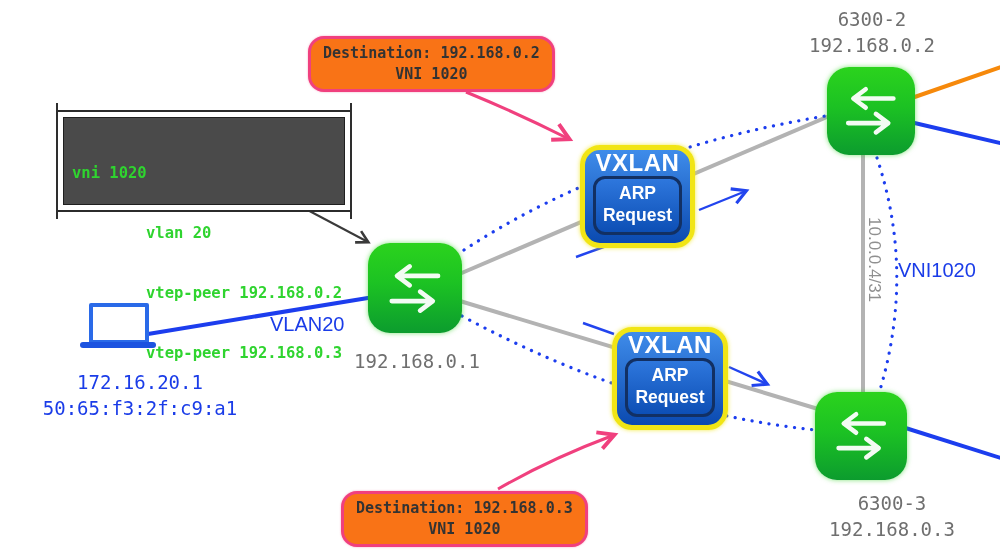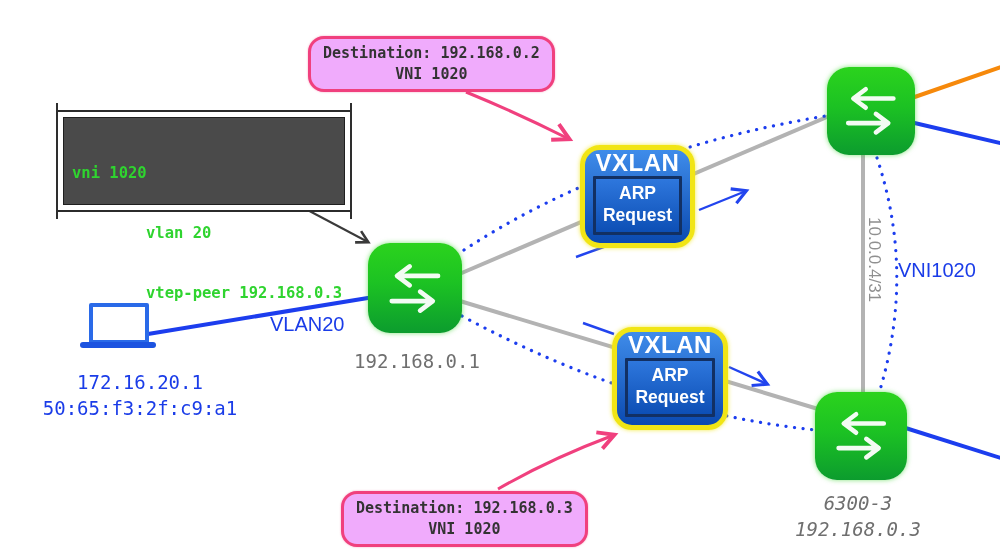--- a/index.html
+++ b/index.html
@@ -21,26 +21,26 @@
           background:linear-gradient(180deg,#2bd31d 0%,#1cc223 45%,#0c9c2e 100%);
           box-shadow:0 0 5px rgba(45,210,30,.6);display:flex;align-items:center;justify-content:center;}
   .switch svg{width:70%;height:70%;}
 
   
   .vxlan{position:absolute;z-index:4;border:5px solid #f1e515;border-radius:20px;
          background:linear-gradient(180deg,#3f8cea 0%,#0b4ab0 100%);
          box-shadow:0 0 4px rgba(240,230,20,.8);color:#fff;text-align:center;
          font-family:"Liberation Sans",sans-serif;font-weight:bold;}
   .vxlan .vx-title{font-size:24px;line-height:26px;letter-spacing:.5px;}
-  .vxlan .vx-inner{margin:0 8px 8px;border:3px solid #123063;border-radius:1px;
+  .vxlan .vx-inner{margin:0 8px 8px;border:3px solid #123063;border-radius:12px;
          background:linear-gradient(180deg,#2e77dd 0%,#0d4fb5 100%);
          padding:3px 2px 6px;font-size:17.5px;line-height:22px;}
 
   
-  .callout{position:absolute;z-index:5;background:#f0abfc;border:3px solid #f0407e;border-radius:16px;
+  .callout{position:absolute;z-index:5;background:#f97316;border:3px solid #f0407e;border-radius:16px;
            padding:4px 12px;text-align:center;font-weight:bold;font-size:15px;line-height:21px;
            color:#333;white-space:nowrap;box-shadow:0 0 2px rgba(240,64,126,.5);}
 
   
   .term-outer{position:absolute;left:56px;top:110px;width:292px;height:98px;z-index:3;
               border:2px solid #2b2b2b;background:#fff;}
   .term-outer::before,.term-outer::after{content:"";position:absolute;top:-9px;width:2px;
               height:116px;background:#2e2e2e;}
   .term-outer::before{left:-2px;} .term-outer::after{right:-2px;}
   .term-inner{position:absolute;left:5px;top:5px;right:5px;bottom:5px;background:#4a4a4a;
@@ -110,20 +110,21 @@
 
   <div class="callout" style="left:341px;top:491px;">
     <span class="term-line">Destination: 192.168.0.3</span>
     <span class="term-line">VNI 1020</span>
   </div>
 
   <div class="term-outer">
     <div class="term-inner">
       <span class="term-line">vni 1020</span>
       <span class="term-line ind">vlan 20</span>
+      <span class="term-line ind">vtep-peer 192.168.0.2</span>
       <span class="term-line ind">vtep-peer 192.168.0.3</span>
     </div>
   </div>
 
   <div class="laptop">
     <div class="screen"></div>
     <div class="base"></div>
   </div>
   <div class="lbl mono-blue" style="left:30px;top:349px;width:220px;">
     <span class="term-line">172.16.20.1</span>
@@ -147,30 +148,34 @@
   </div>
 
   <div class="switch" style="left:827px;top:67px;width:88px;height:88px;">
     <svg viewBox="0 0 60 60">
       <g fill="none" stroke="#ffffff" stroke-width="4.5" stroke-linecap="round" stroke-linejoin="round" opacity="0.95">
         <path d="M52 18 H14 M25 9 L13 18 L25 27"></path>
         <path d="M8 42 H46 M35 33 L47 42 L35 51"></path>
       </g>
     </svg>
   </div>
+  <div class="lbl mono-gray" style="left:792px;top:6px;width:160px;">
+    <span class="term-line">6300-2</span>
+    <span class="term-line">192.168.0.2</span>
+  </div>
 
   <div class="switch" style="left:815px;top:392px;width:92px;height:88px;">
     <svg viewBox="0 0 60 60">
       <g fill="none" stroke="#ffffff" stroke-width="4.5" stroke-linecap="round" stroke-linejoin="round" opacity="0.95">
         <path d="M52 18 H14 M25 9 L13 18 L25 27"></path>
         <path d="M8 42 H46 M35 33 L47 42 L35 51"></path>
       </g>
     </svg>
   </div>
-  <div class="lbl mono-gray" style="left:778px;top:490px;width:160px;font-style:italic;">
+  <div class="lbl mono-gray" style="left:812px;top:490px;width:160px;">
     <span class="term-line">6300-3</span>
     <span class="term-line">192.168.0.3</span>
   </div>
 
   <div class="vxlan" style="left:580px;top:145px;width:105px;">
     <div class="vx-title">VXLAN</div>
     <div class="vx-inner">
       <span class="term-line">ARP</span>
       <span class="term-line">Request</span>
     </div>

